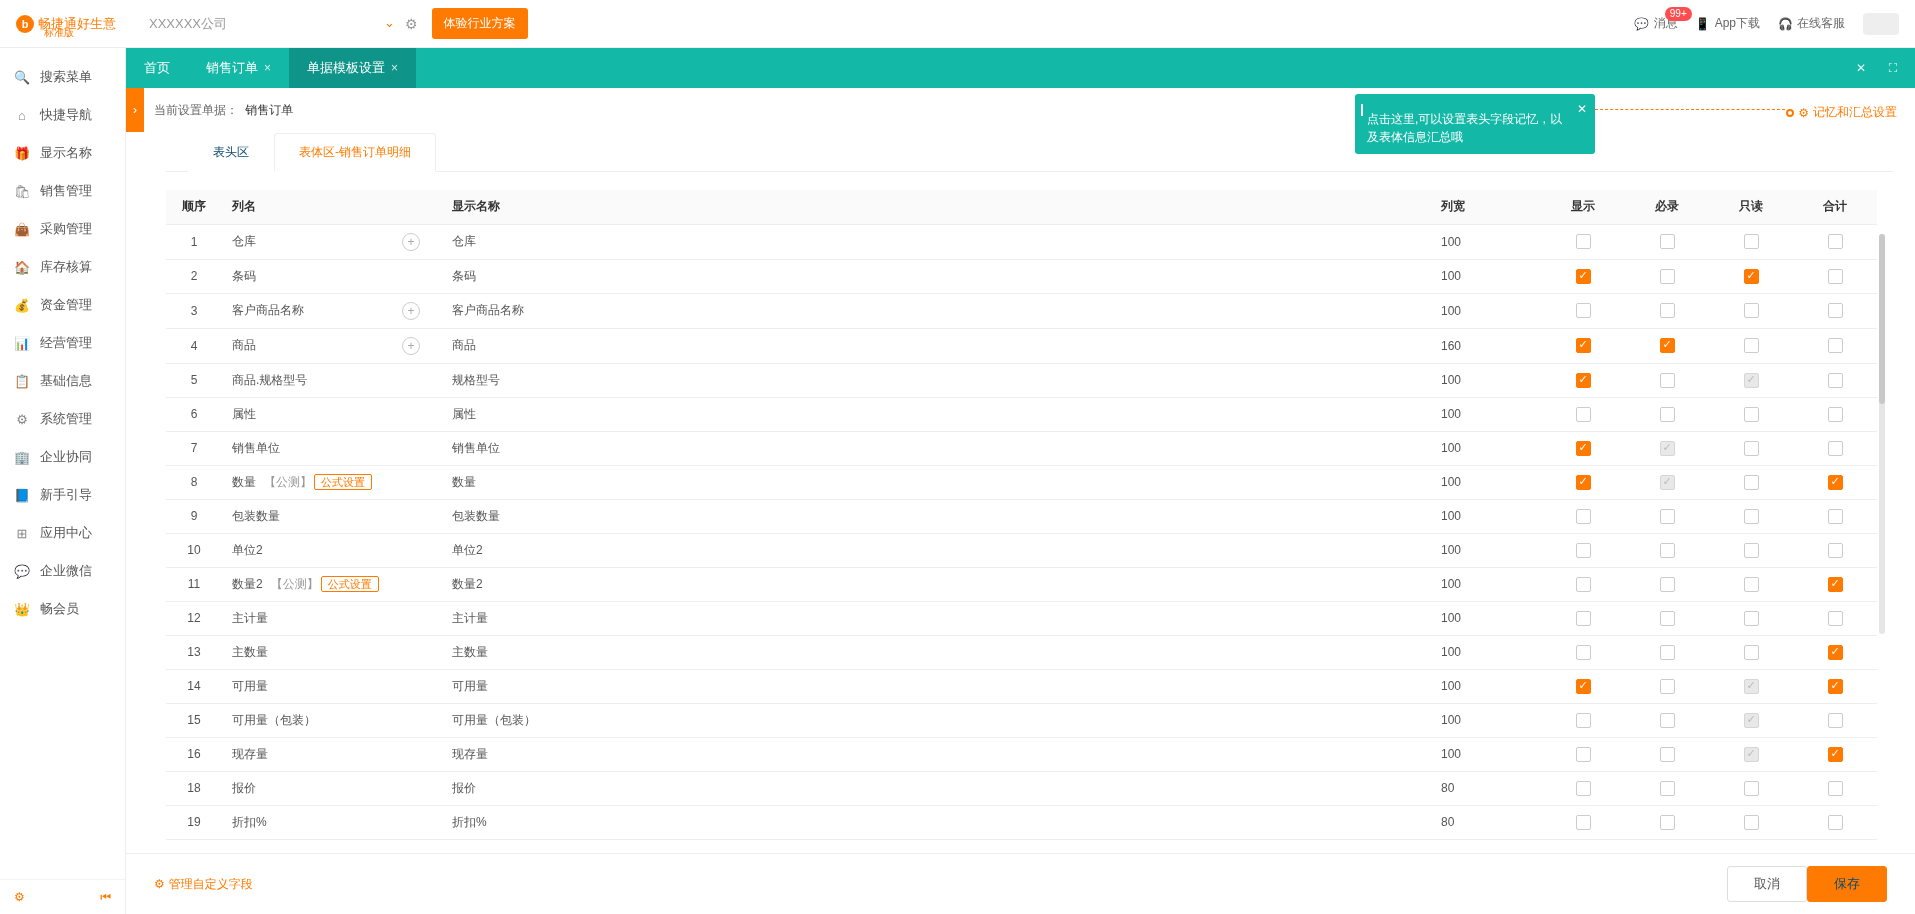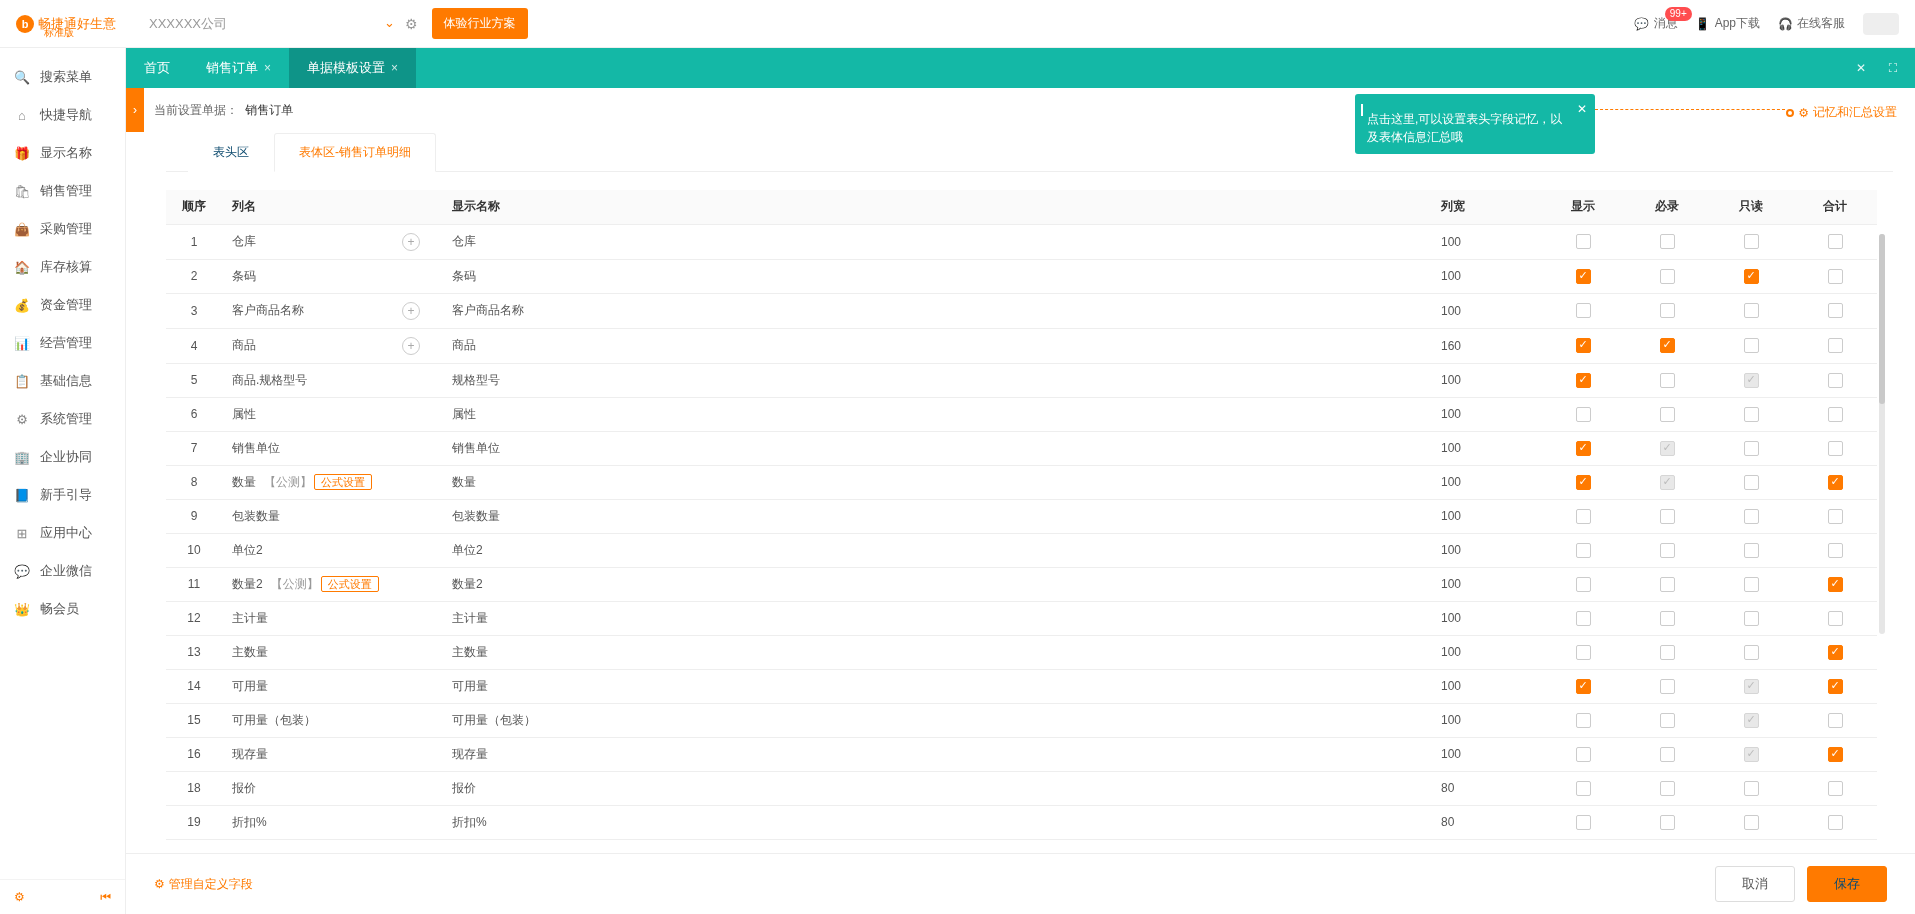--- a/index.html
+++ b/index.html
@@ -58,21 +58,21 @@
 .tag-beta{color:#999;margin-left:8px}
 .formula{color:#ff7a00;border:1px solid #ff7a00;border-radius:2px;padding:1px 6px;margin-left:2px;font-size:11px;cursor:pointer}
 .chk{appearance:none;width:15px;height:15px;border:1px solid #ccc;border-radius:2px;display:inline-block;position:relative;cursor:pointer;vertical-align:middle;background:#fff}
 .chk:checked{background:#ff7a00;border-color:#ff7a00}
 .chk:checked::after{content:"✓";position:absolute;color:#fff;font-size:11px;left:2px;top:-1px}
 .chk:disabled{background:#f2f2f2;border-color:#ddd;cursor:not-allowed}
 .chk:checked:disabled{background:#e8e8e8;border-color:#d6d6d6}
 .chk:checked:disabled::after{color:#bbb}
 .footer{display:flex;align-items:center;padding:12px 28px;border-top:1px solid #eee;flex-shrink:0;background:#fff}
 .foot-link{color:#ff7a00;font-size:12px;display:flex;align-items:center;gap:4px;cursor:pointer}
-.foot-right{margin-left:auto;display:flex;gap:12px}
+.foot-right{margin-left:auto;display:flex;}
 .btn{padding:8px 26px;border-radius:3px;font-size:13px;cursor:pointer;border:1px solid #ddd;background:#fff;color:#555}
 .btn.primary{background:#ff7a00;border-color:#ff7a00;color:#0c4a6e}
 .vscroll{position:absolute;right:30px;top:62px;width:6px;height:400px;background:#e6e6e6;border-radius:3px}
 .vscroll .thumb{width:100%;height:170px;background:#c9c9c9;border-radius:3px}
 </style>
 </head>
 <body>
 
 <div class="app">
   <div class="topbar" style="position:relative">

